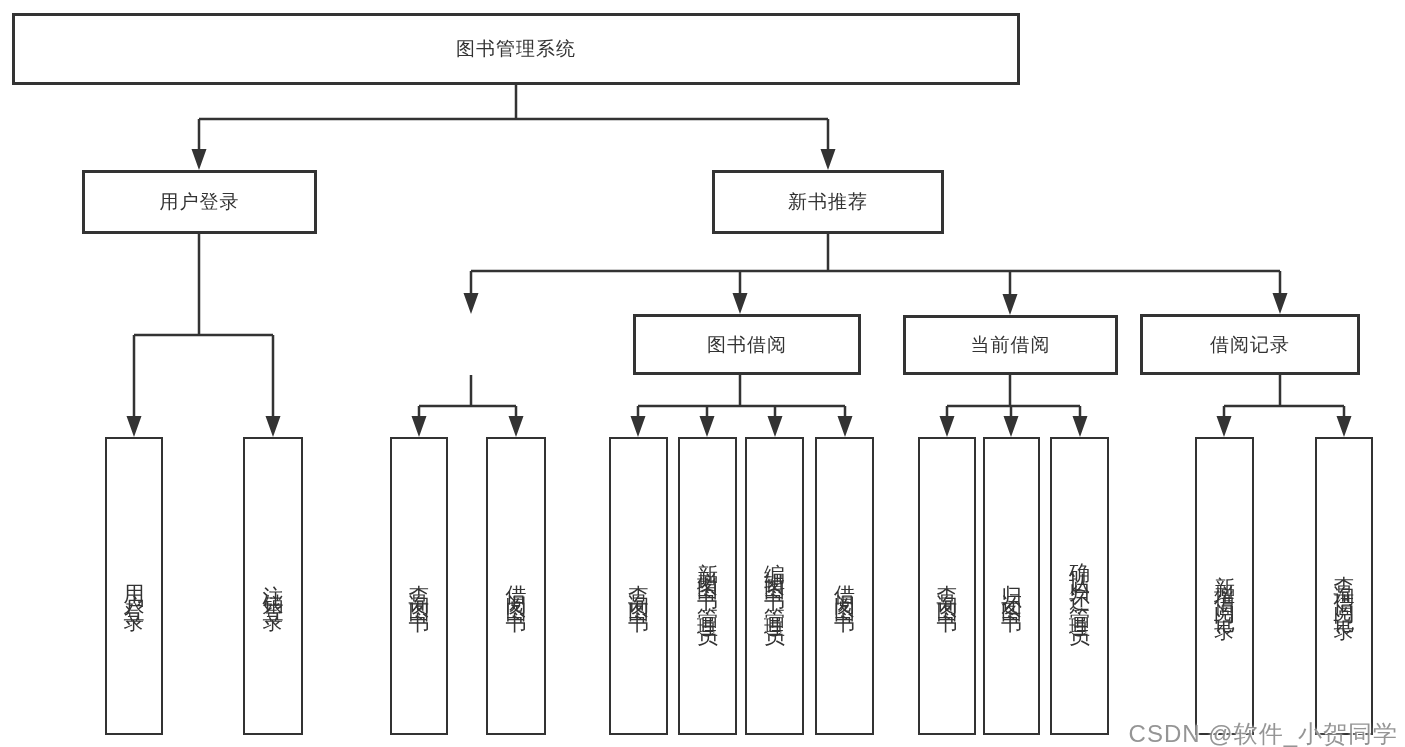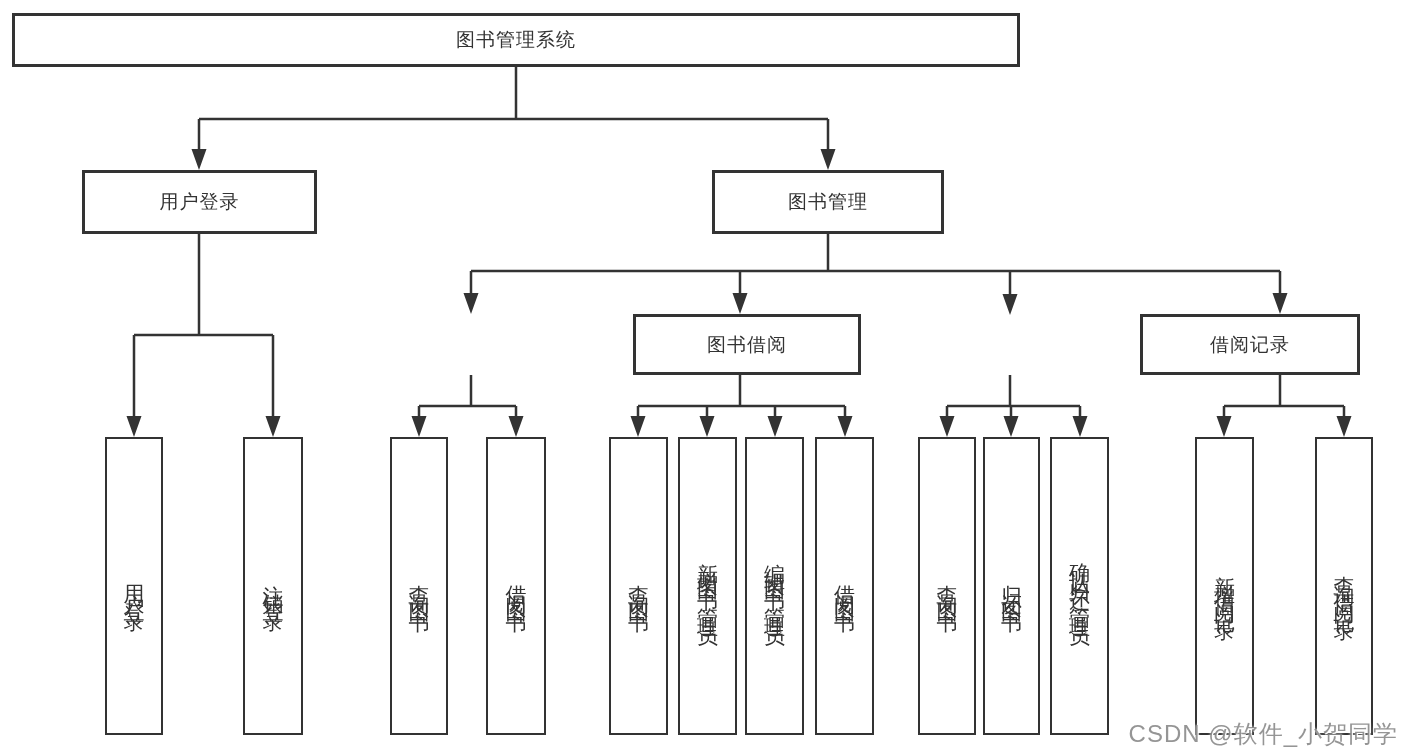--- a/index.html
+++ b/index.html
@@ -84,26 +84,27 @@
       M707 437 L699.5 416 L714.5 416 Z
       M775 437 L767.5 416 L782.5 416 Z
       M845 437 L837.5 416 L852.5 416 Z
       M947 437 L939.5 416 L954.5 416 Z
       M1011 437 L1003.5 416 L1018.5 416 Z
       M1080 437 L1072.5 416 L1087.5 416 Z
       M1224 437 L1216.5 416 L1231.5 416 Z
       M1344 437 L1336.5 416 L1351.5 416 Z"></path>
   </svg>
 
-  <div class="node" style="left:12px;top:13px;width:1008px;height:54px">图书管理系统</div>
+  <div class="node" style="left:12px;top:13px;width:1008px;height:72px">图书管理系统</div>
 
   <div class="node" style="left:82px;top:170px;width:235px;height:64px">用户登录</div>
-  <div class="node" style="left:712px;top:170px;width:232px;height:64px">图书管理</div>
+  <div class="node" style="left:712px;top:170px;width:232px;height:64px">新书推荐</div>
 
   <div class="node" style="left:633px;top:314px;width:228px;height:61px">图书借阅</div>
+  <div class="node" style="left:903px;top:315px;width:215px;height:60px">当前借阅</div>
   <div class="node" style="left:1140px;top:314px;width:220px;height:61px">借阅记录</div>
 
   <div class="node v" style="left:105px;top:437px;width:58px;height:298px">用户登录</div>
   <div class="node v" style="left:243px;top:437px;width:60px;height:298px">注销登录</div>
 
   <div class="node v" style="left:390px;top:437px;width:58px;height:298px">查询图书</div>
   <div class="node v" style="left:486px;top:437px;width:60px;height:298px">借阅图书</div>
 
   <div class="node v" style="left:609px;top:437px;width:59px;height:298px">查询图书</div>
   <div class="node v" style="left:678px;top:437px;width:59px;height:298px">新增图书（管理员）</div>

